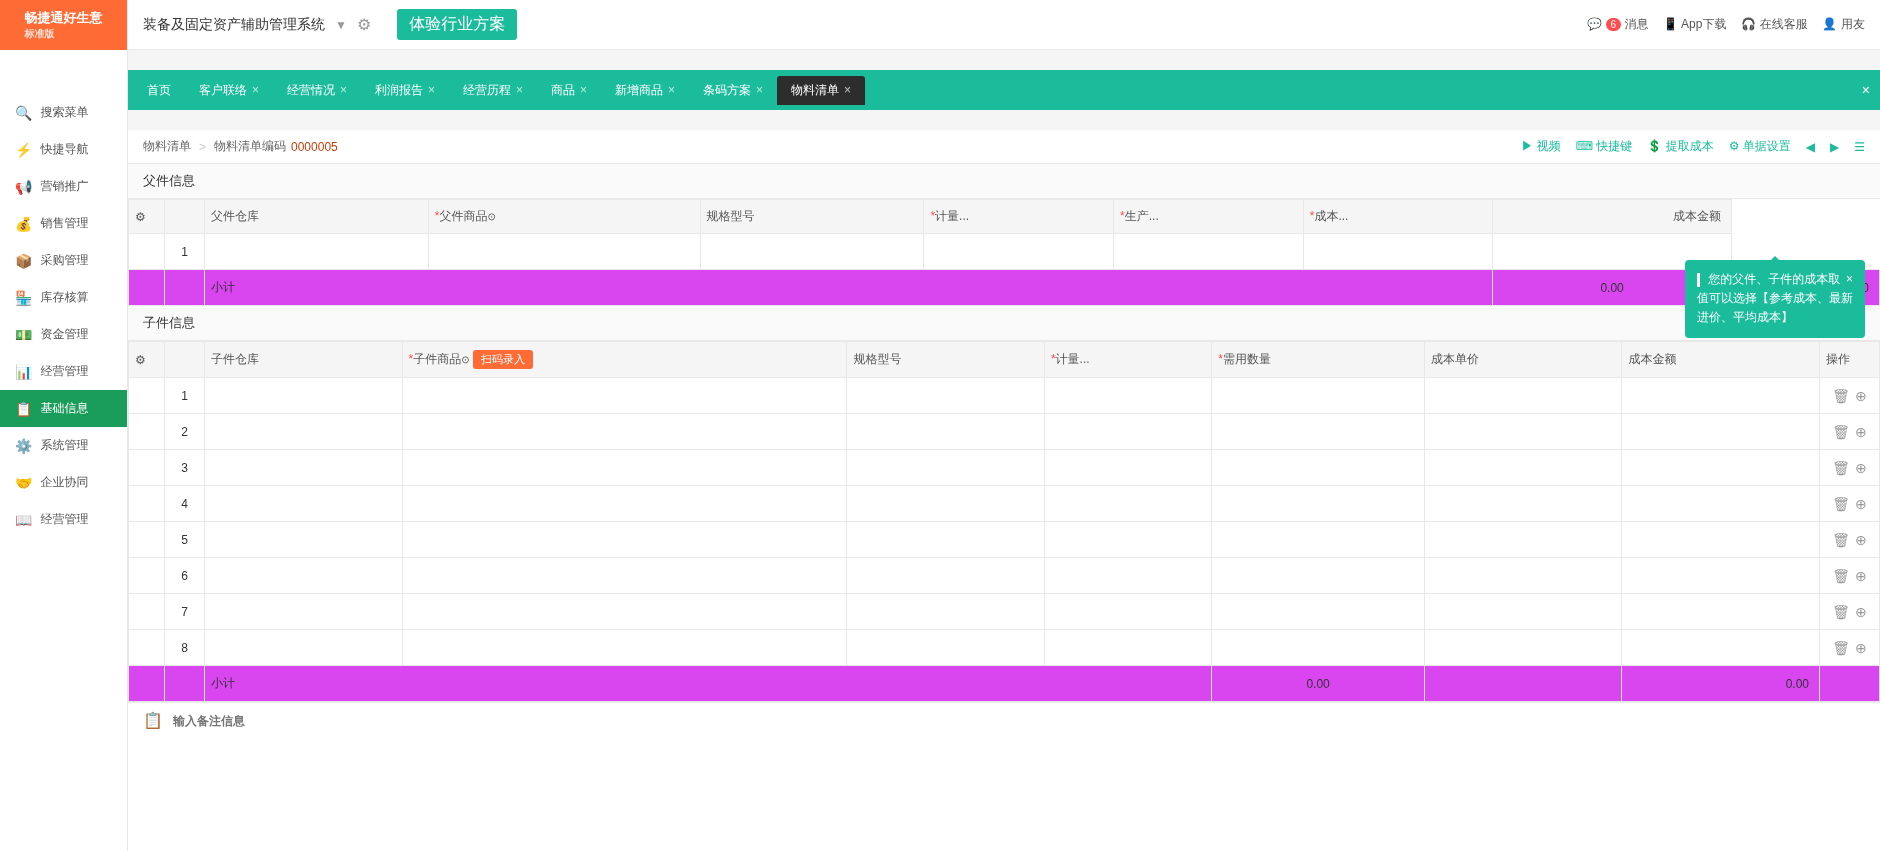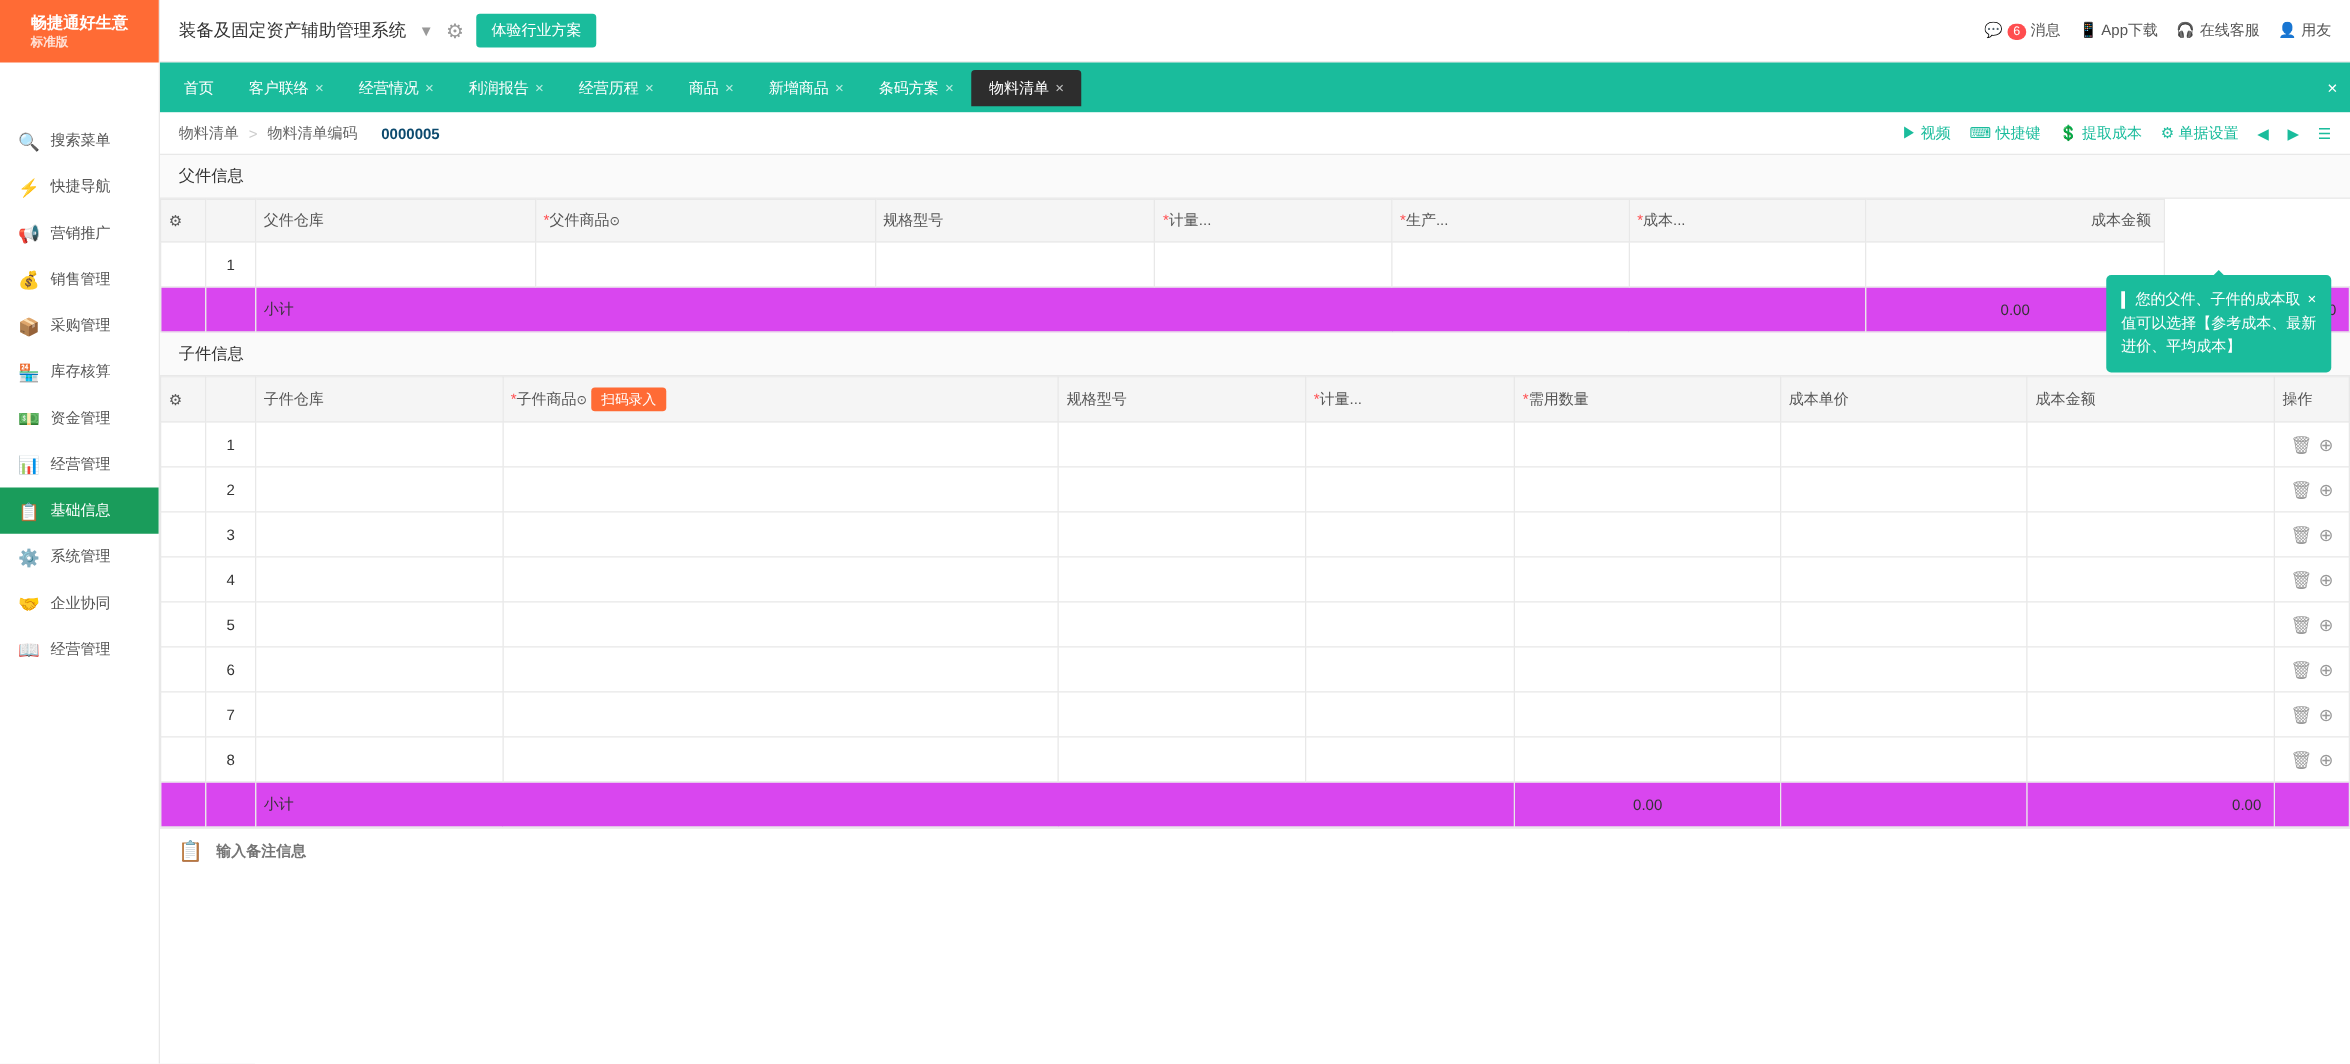--- a/index.html
+++ b/index.html
@@ -43,20 +43,21 @@
       background: #1a9c5b;
       color: white !important;
     }
 
     
     .main {
       flex: 1;
       display: flex;
       flex-direction: column;
       overflow: hidden;
+      gap: 20px;
     }
 
     
     .top-header {
       background: #fff;
       height: 50px;
       display: flex;
       align-items: center;
       justify-content: space-between;
       padding: 0 15px;
@@ -71,21 +72,22 @@
       font-size: 14px;
       color: #333;
     }
     .trial-btn {
       background: #1abc9c;
       color: white;
       border: none;
       padding: 5px 12px;
       border-radius: 3px;
       cursor: pointer;
-      font-size: 12px;
+      font-size: 16px;
+      margin-left: 16px;
     }
     .top-header-right {
       display: flex;
       align-items: center;
       gap: 15px;
       color: #555;
       font-size: 12px;
     }
     .badge {
       background: #ff4d4f;
@@ -369,21 +371,21 @@
     <div class="nav-tab active">物料清单 <span class="close">×</span></div>
     <span class="nav-close-all">×</span>
   </div>
 
   <div class="content-area" style="position:relative;">
 
     <div class="breadcrumb-bar">
       <span class="breadcrumb-item">物料清单</span>
       <span class="breadcrumb-sep">&gt;</span>
       <span class="breadcrumb-item">物料清单编码</span>
-      <span style="margin-left:19px; font-weight:700; color:#0c4a6e;">0000005</span>
+      <span style="margin-left:5px; font-weight:400; color:#c2410c;">0000005</span>
       <div class="breadcrumb-right">
         <span>
           <span>▶</span> 视频
         </span>
         <span>
           <span>⌨</span> 快捷键
         </span>
         <span>
           <span>💲</span> 提取成本
         </span>

